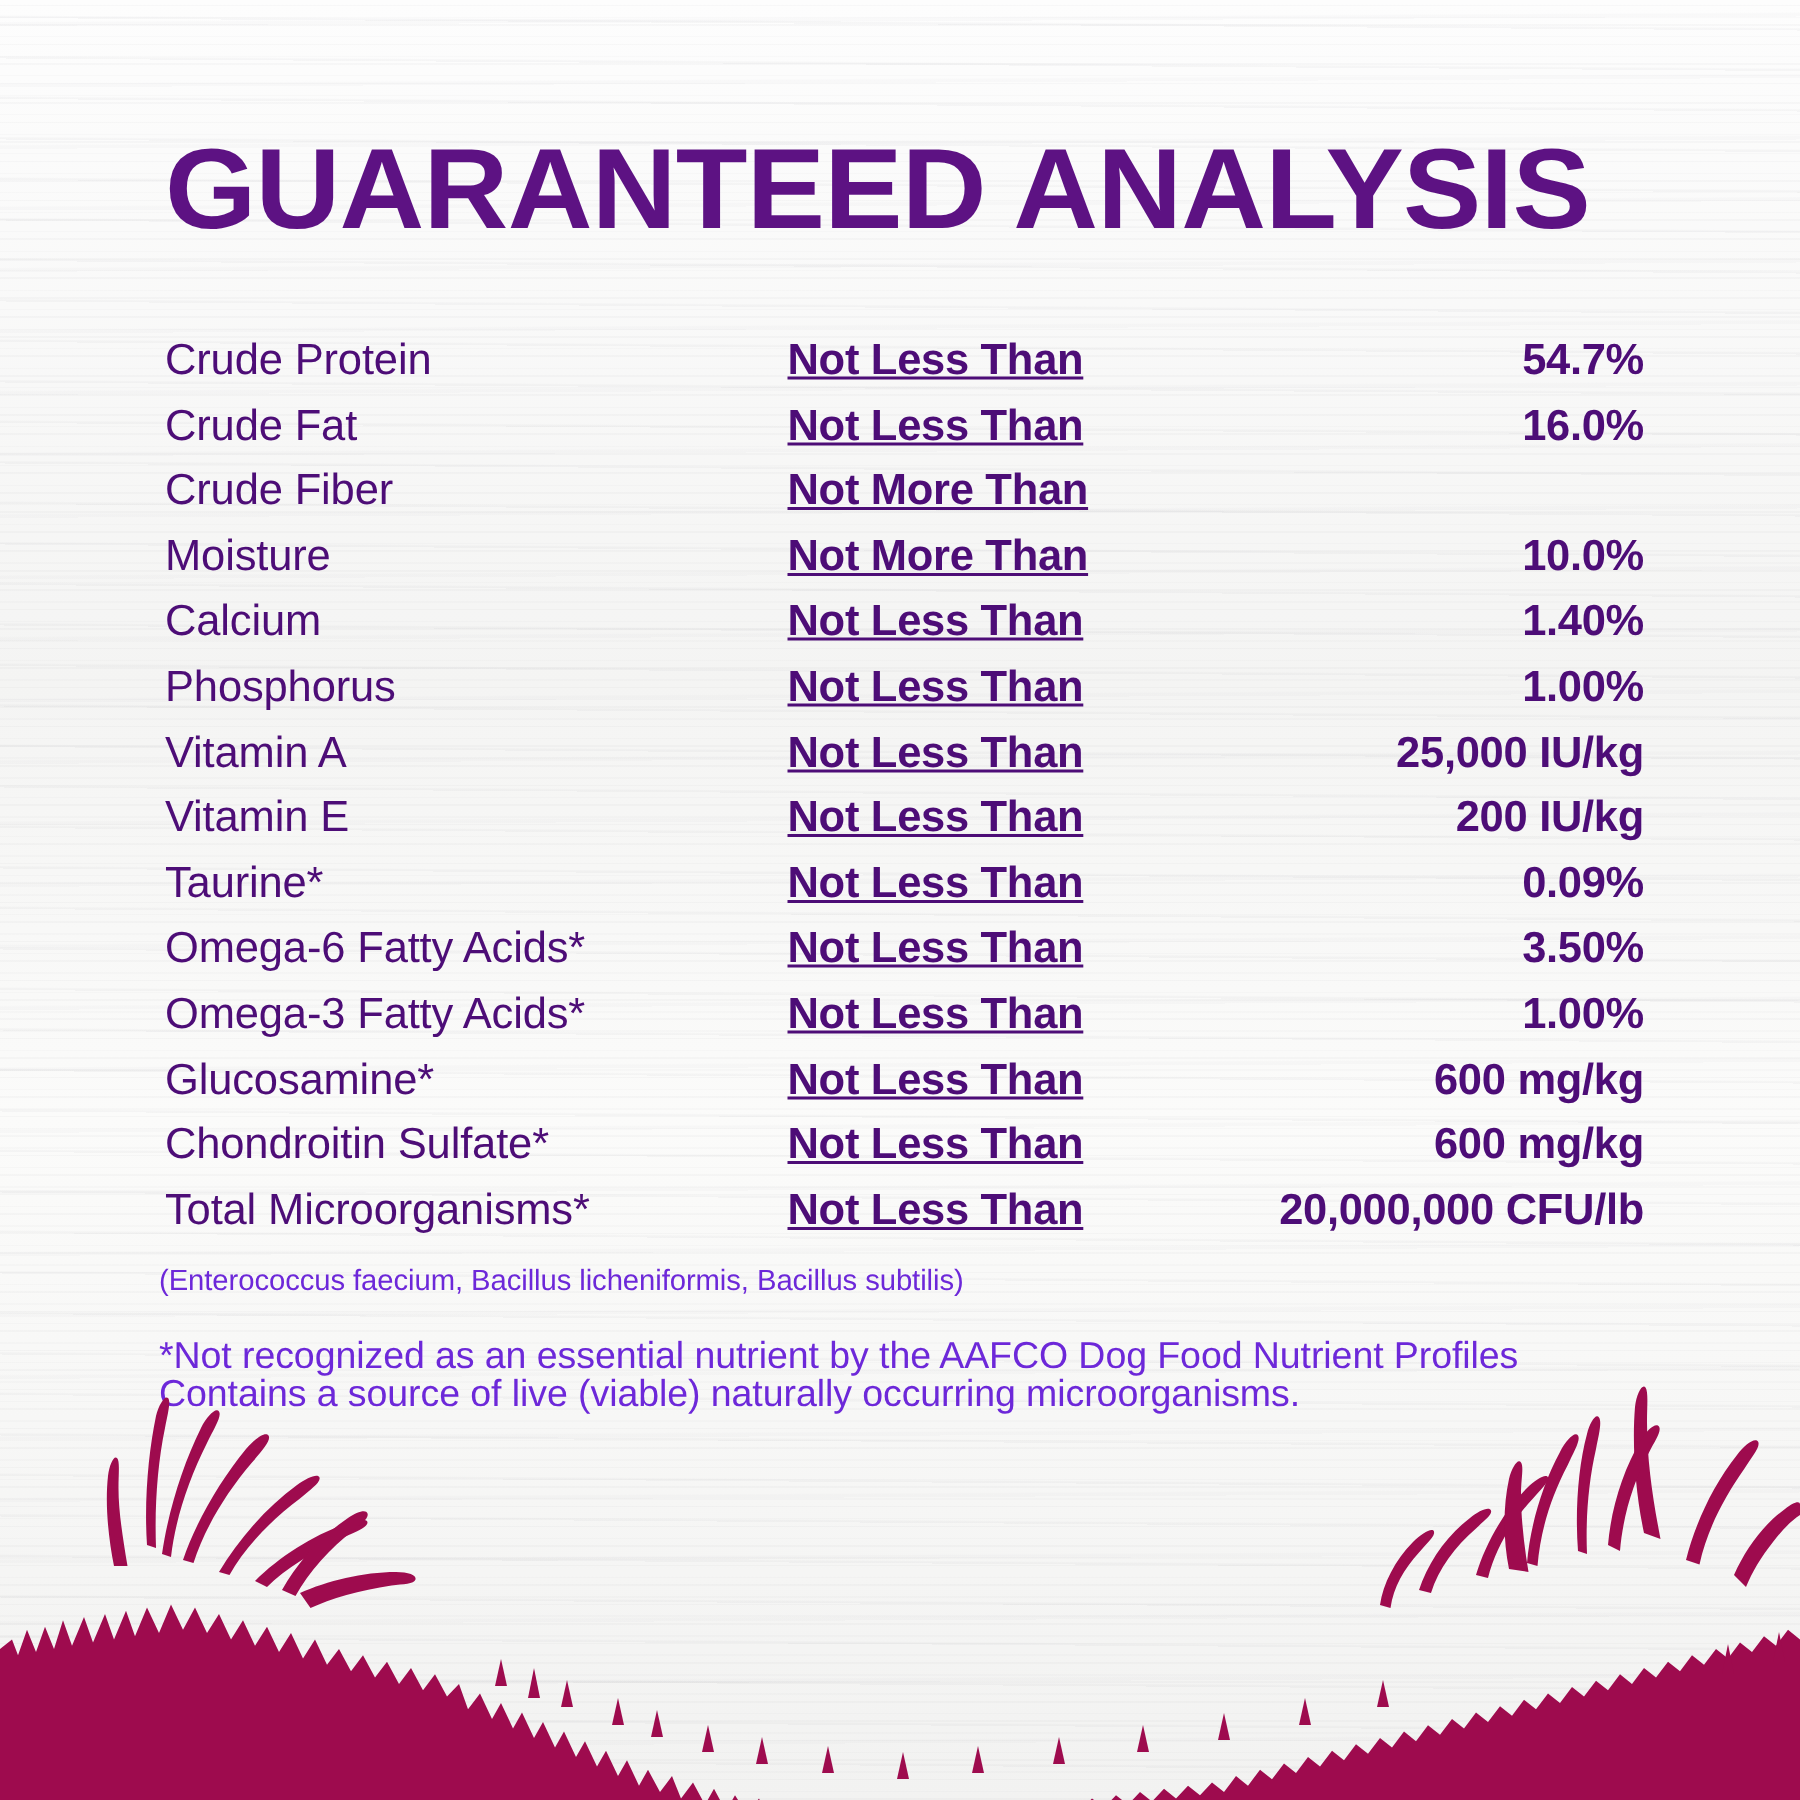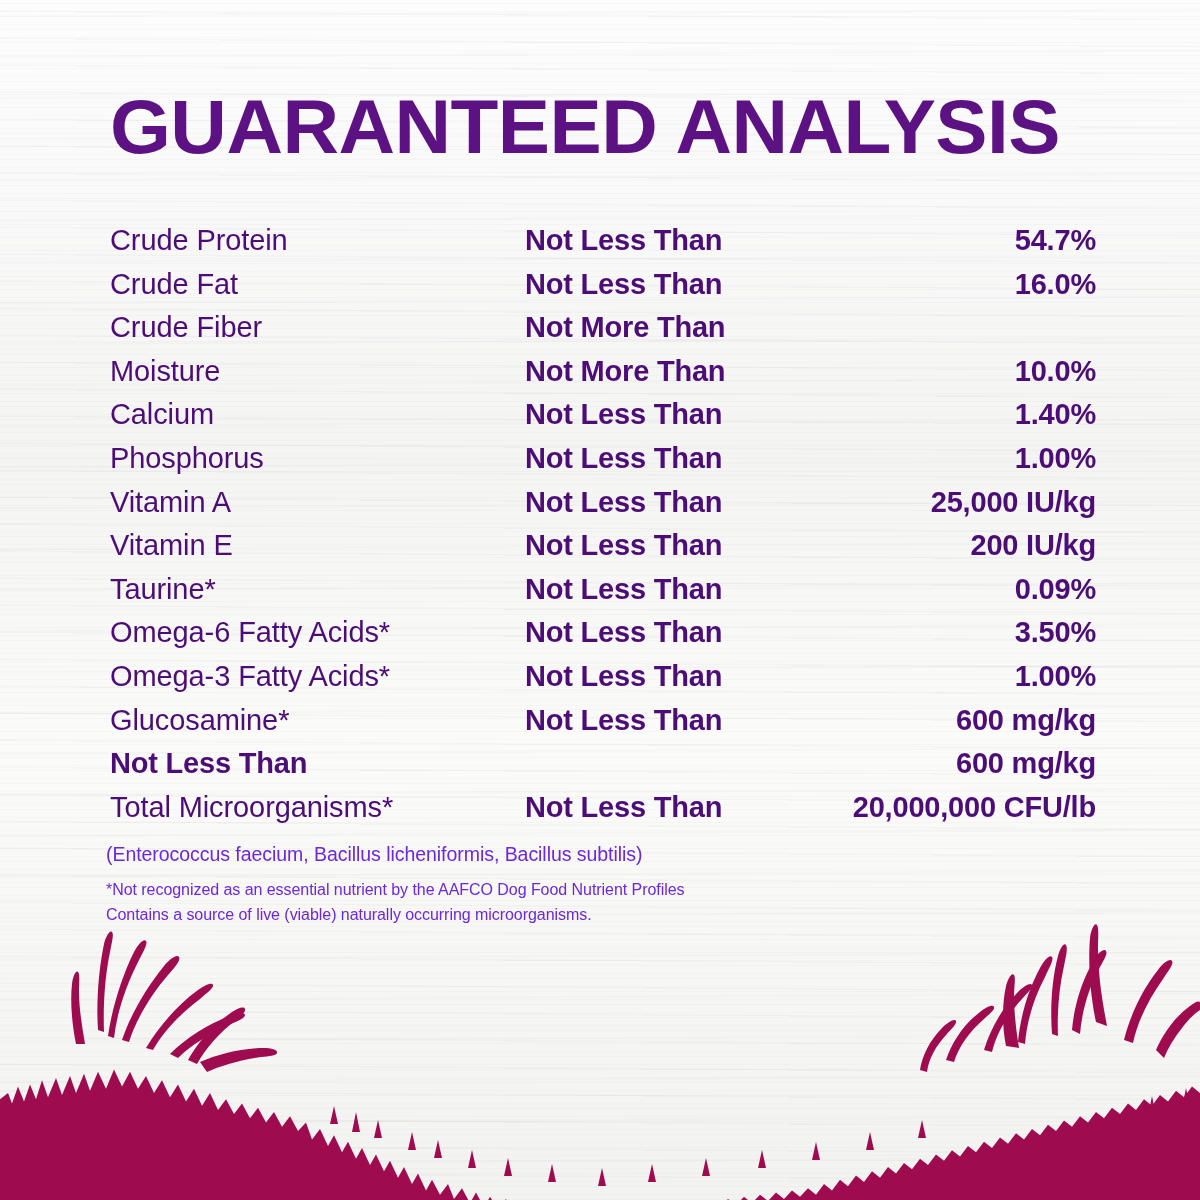--- a/index.html
+++ b/index.html
@@ -93,20 +93,21 @@
     letter-spacing: -0.1px;
     white-space: nowrap;
   }
   .cell-qualifier {
     width: 300px;
     flex: 0 0 300px;
     font-size: 29px;
     font-weight: bold;
     letter-spacing: -0.2px;
     white-space: nowrap;
+    text-decoration: underline;
   }
   .cell-value {
     flex: 1 1 auto;
     text-align: right;
     font-size: 29px;
     font-weight: bold;
     letter-spacing: -0.2px;
     white-space: nowrap;
     padding-right: 2px;
   }
@@ -119,22 +120,22 @@
     width: 1000px;
     color: #6d28d9;
   }
   .note-organisms {
     font-size: 19.5px;
     line-height: 28px;
     letter-spacing: -0.05px;
     white-space: nowrap;
   }
   .note-asterisk {
-    margin-top: 9px;
-    font-size: 16px;
+    margin-top: 24px;
+    font-size: 25px;
     line-height: 25px;
     letter-spacing: -0.05px;
     white-space: nowrap;
   }
 
   
   #grass {
     position: absolute;
     left: 0;
     bottom: 0;
@@ -207,20 +208,21 @@
         <div class="cell-nutrient">Omega-3 Fatty Acids*</div>
         <div class="cell-qualifier">Not Less Than</div>
         <div class="cell-value">1.00%</div>
       </div>
       <div class="row">
         <div class="cell-nutrient">Glucosamine*</div>
         <div class="cell-qualifier">Not Less Than</div>
         <div class="cell-value">600 mg/kg</div>
       </div>
       <div class="row">
+        <div class="cell-nutrient">Chondroitin Sulfate*</div>
         <div class="cell-qualifier">Not Less Than</div>
         <div class="cell-value">600 mg/kg</div>
       </div>
       <div class="row">
         <div class="cell-nutrient">Total Microorganisms*</div>
         <div class="cell-qualifier">Not Less Than</div>
         <div class="cell-value">20,000,000 CFU/lb</div>
       </div>
     </div>
 

